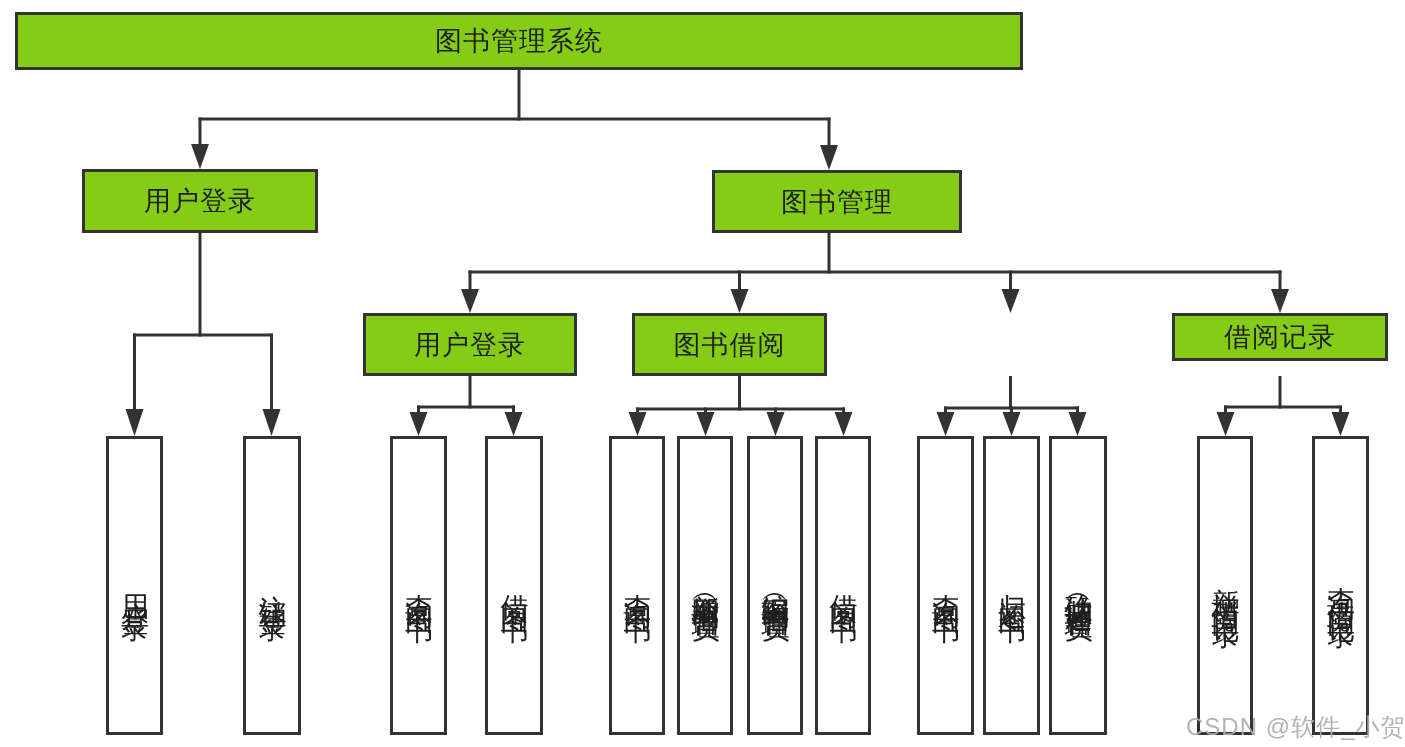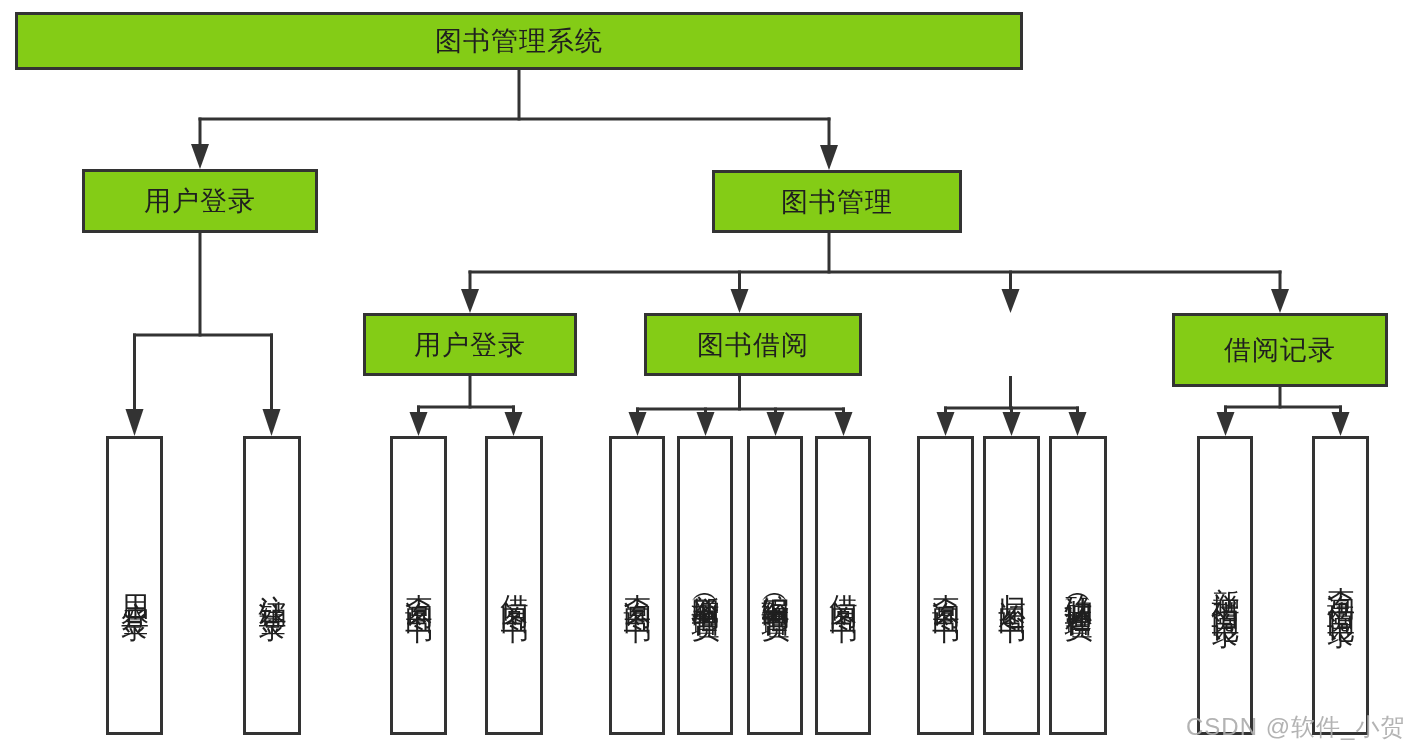--- a/index.html
+++ b/index.html
@@ -120,22 +120,22 @@
       <polygon points="1331.5,412 1349.5,412 1340.5,436"></polygon>
     </g>
   </svg>
 
   <div class="node" style="left:15px;top:12px;width:1008px;height:58px;">图书管理系统</div>
 
   <div class="node" style="left:82px;top:169px;width:236px;height:64px;">用户登录</div>
   <div class="node" style="left:712px;top:170px;width:250px;height:63px;">图书管理</div>
 
   <div class="node" style="left:363px;top:313px;width:214px;height:63px;">用户登录</div>
-  <div class="node" style="left:632px;top:313px;width:218px;height:63px;margin-left:12px;">图书借阅</div>
-  <div class="node" style="left:1172px;top:313px;width:216px;height:74px;">借阅记录</div>
+  <div class="node" style="left:632px;top:313px;width:195px;height:63px;">图书借阅</div>
+  <div class="node" style="left:1172px;top:313px;width:216px;height:48px;">借阅记录</div>
 
   <div class="leaf" style="left:106px;top:436px;width:57px;height:299px;">
     <span>用户登录</span>
   </div>
   <div class="leaf" style="left:243px;top:436px;width:58px;height:299px;">
     <span>注销登录</span>
   </div>
 
   <div class="leaf" style="left:390px;top:436px;width:57px;height:299px;">
     <span>查询图书</span>

